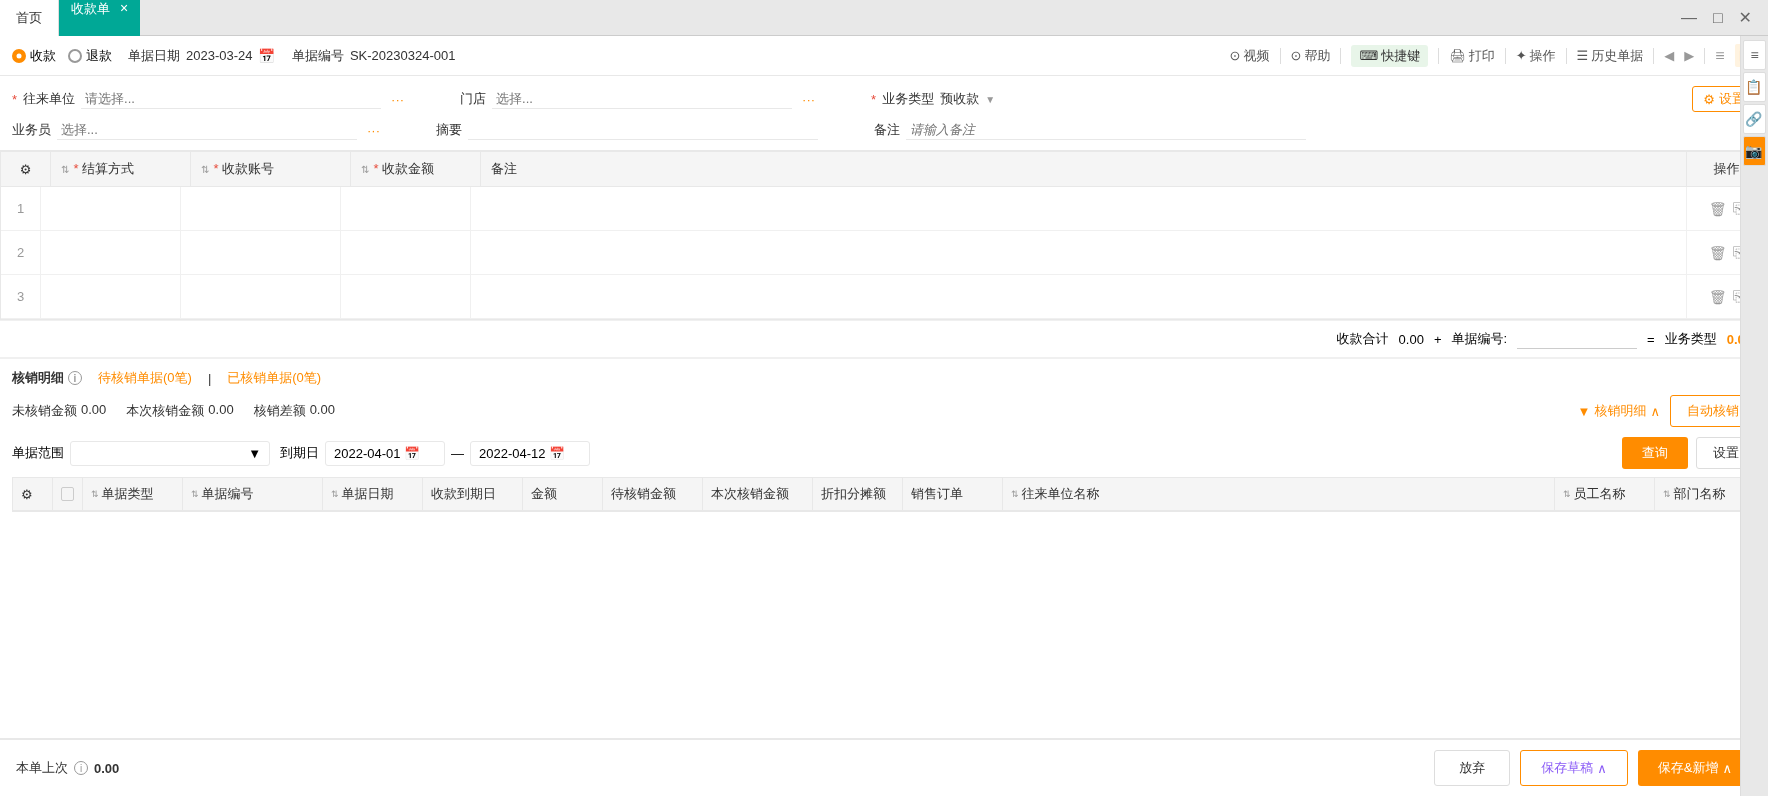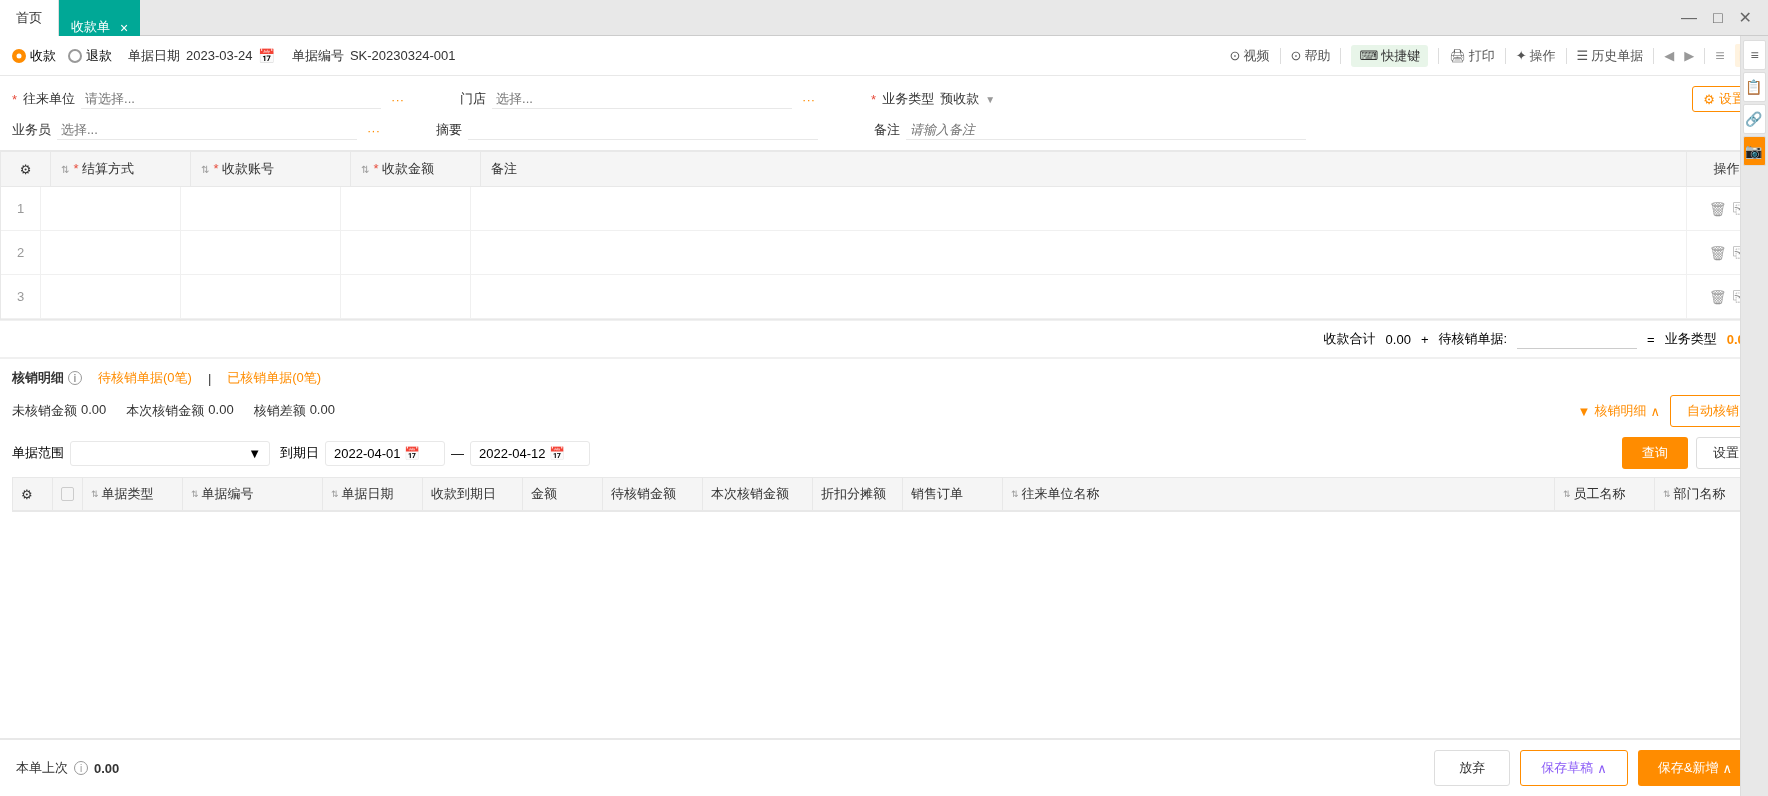--- a/index.html
+++ b/index.html
@@ -1,21 +1,21 @@
 <!DOCTYPE html>
 <html><head>
   <meta charset="utf-8">
   <style>
     * { box-sizing: border-box; margin: 0; padding: 0; font-family: 'Microsoft YaHei', Arial, sans-serif; font-size: 13px; }
     body { background: #f0f2f5; width: 1768px; height: 796px; overflow: hidden; }
     
     
     .tab-bar { display: flex; align-items: center; background: #e8e8e8; height: 36px; border-bottom: 1px solid #ccc; }
     .tab-home { background: #fff; padding: 12px 16px; height: 36px; display: flex; align-items: center; color: #333; border-right: 1px solid #ddd; cursor: pointer; }
-    .tab-active { background: #00a896; color: #fff; padding: 0 12px; height: 36px; display: flex; align-items: flex-end; gap: 6px; cursor: pointer; }
+    .tab-active { background: #00a896; color: #fff; padding: 0 12px; height: 36px; display: flex; align-items: flex-start; gap: 6px; cursor: pointer; }
     .tab-close { color: #fff; font-size: 14px; cursor: pointer; margin-left: 4px; }
     .tab-bar-right { margin-left: auto; display: flex; align-items: center; gap: 8px; padding-right: 12px; }
     .win-btn { color: #666; cursor: pointer; font-size: 16px; padding: 0 4px; }
 
     
     .main-container { background: #fff; height: calc(796px - 36px); display: flex; flex-direction: column; }
 
     
     .toolbar { display: flex; align-items: center; padding: 8px 12px; border-bottom: 1px solid #e8e8e8; gap: 16px; flex-shrink: 0; }
     .radio-group { display: flex; gap: 12px; align-items: center; }
@@ -298,21 +298,21 @@
           <span class="ops-icon">⎘</span>
         </div>
       </div>
     </div>
   </div>
 
   <div class="summary-row">
     <span>收款合计</span>
     <span>0.00</span>
     <span>+</span>
-    <span>待核销单据:</span>
+    <span>单据编号:</span>
     <input class="summary-input" type="text" style="">
     <span>=</span>
     <span>业务类型</span>
     <span class="summary-highlight">0.00</span>
   </div>
 
   <div class="hexiao-section">
     <div class="hexiao-header">
       <div class="hexiao-title">
         <span>核销明细</span>

